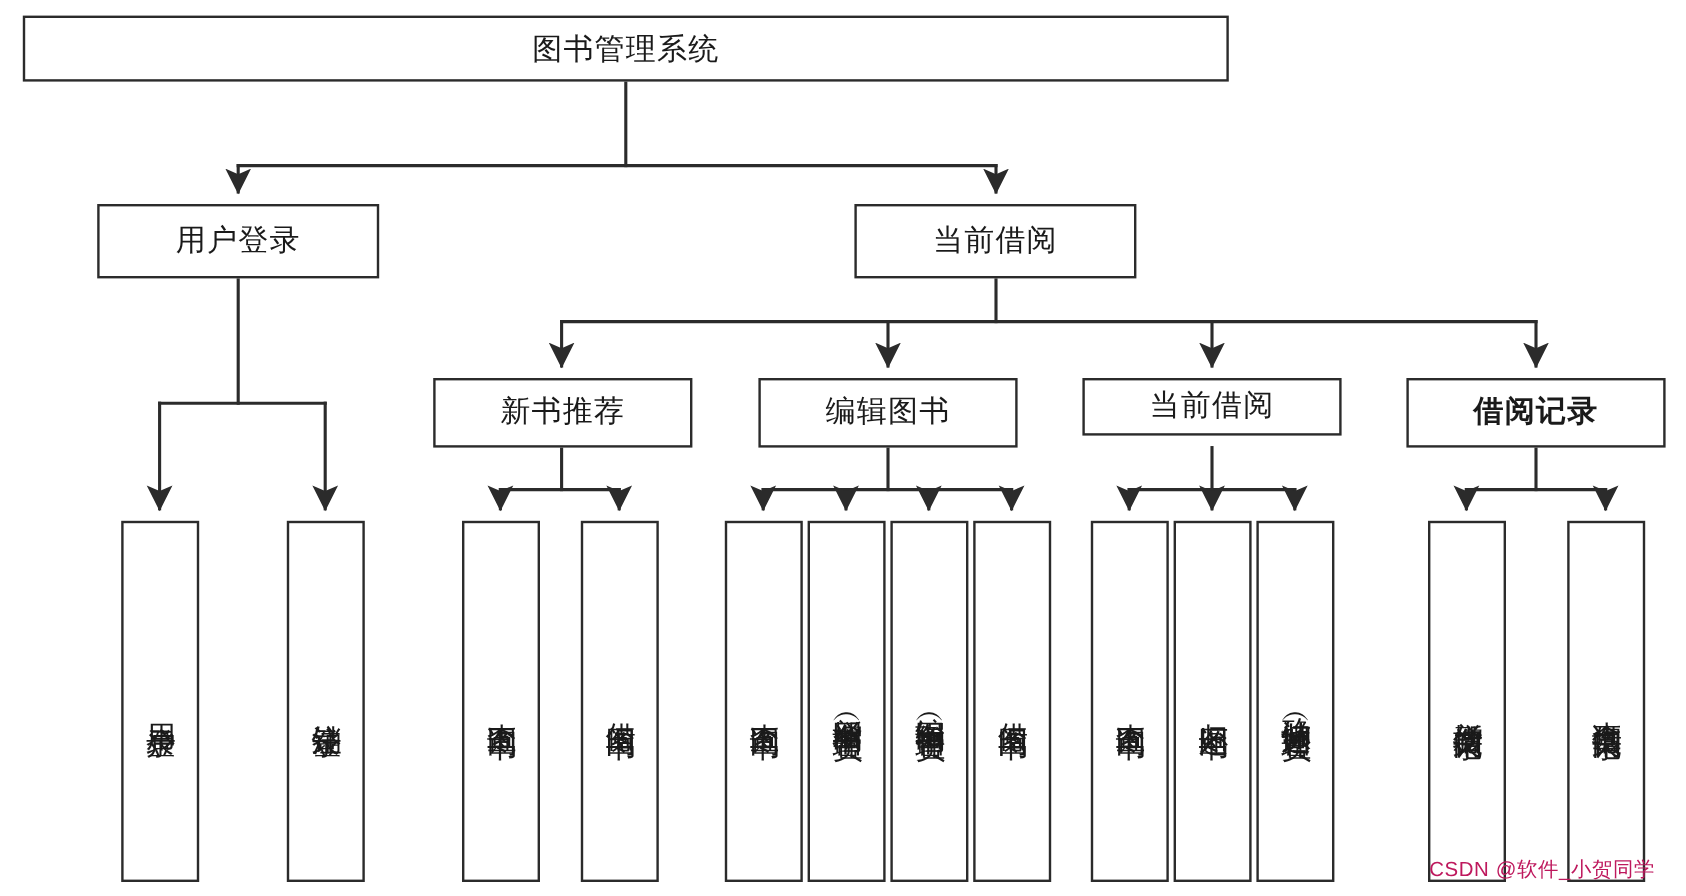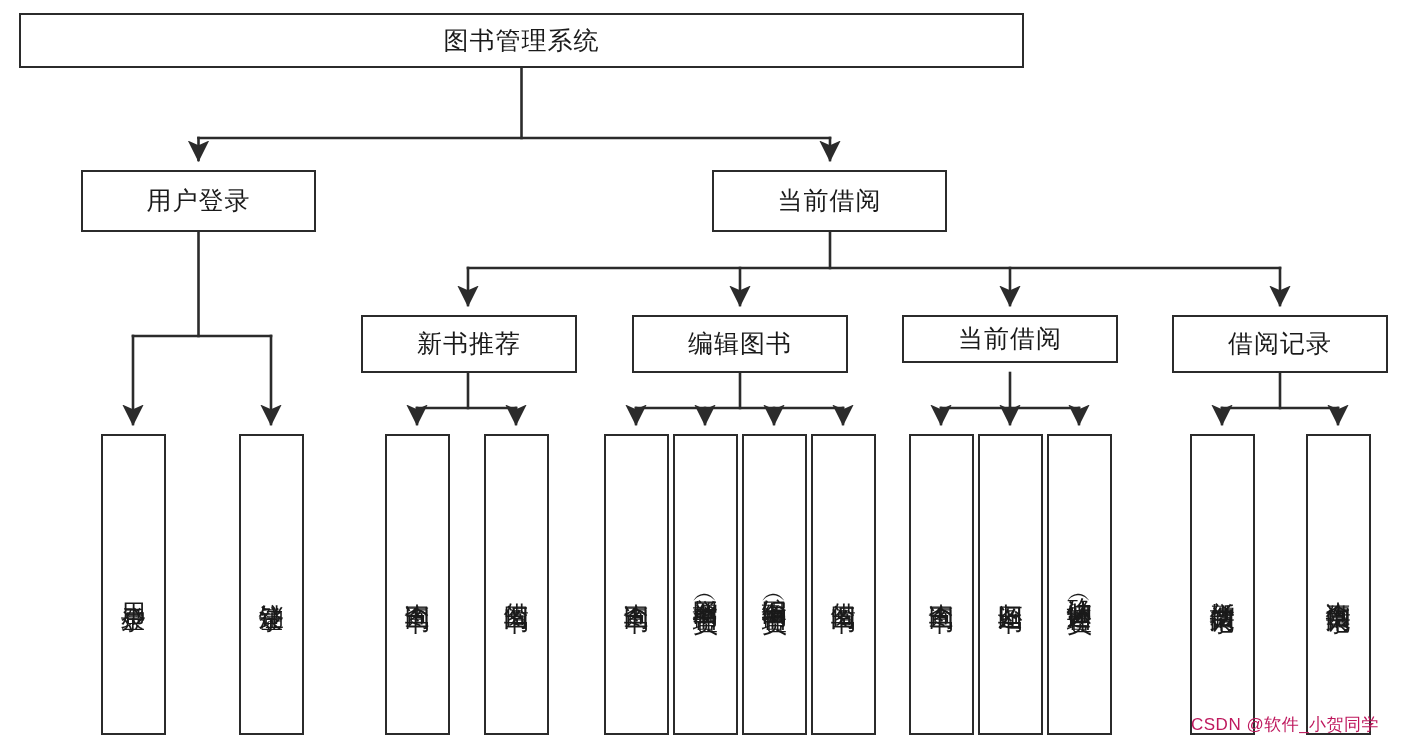--- a/index.html
+++ b/index.html
@@ -134,21 +134,21 @@
 
   <div class="node node-h" style="left:361px; top:315px; width:216px; height:58px;">
     <span>新书推荐</span>
   </div>
   <div class="node node-h" style="left:632px; top:315px; width:216px; height:58px;">
     <span>编辑图书</span>
   </div>
   <div class="node node-h" style="left:902px; top:315px; width:216px; height:48px;">
     <span>当前借阅</span>
   </div>
-  <div class="node node-h" style="left:1172px; top:315px; width:216px; height:58px;">
+  <div class="node node-h" style="left:1172px; top:315px; width:216px; height:58px;font-weight:bold;">
     <span>借阅记录</span>
   </div>
 
   <div class="node node-v" style="left:101px; top:434px; width:65px; height:301px;">
     <span class="vlabel">用户登录</span>
   </div>
   <div class="node node-v" style="left:239px; top:434px; width:65px; height:301px;">
     <span class="vlabel">注销登录</span>
   </div>
 

